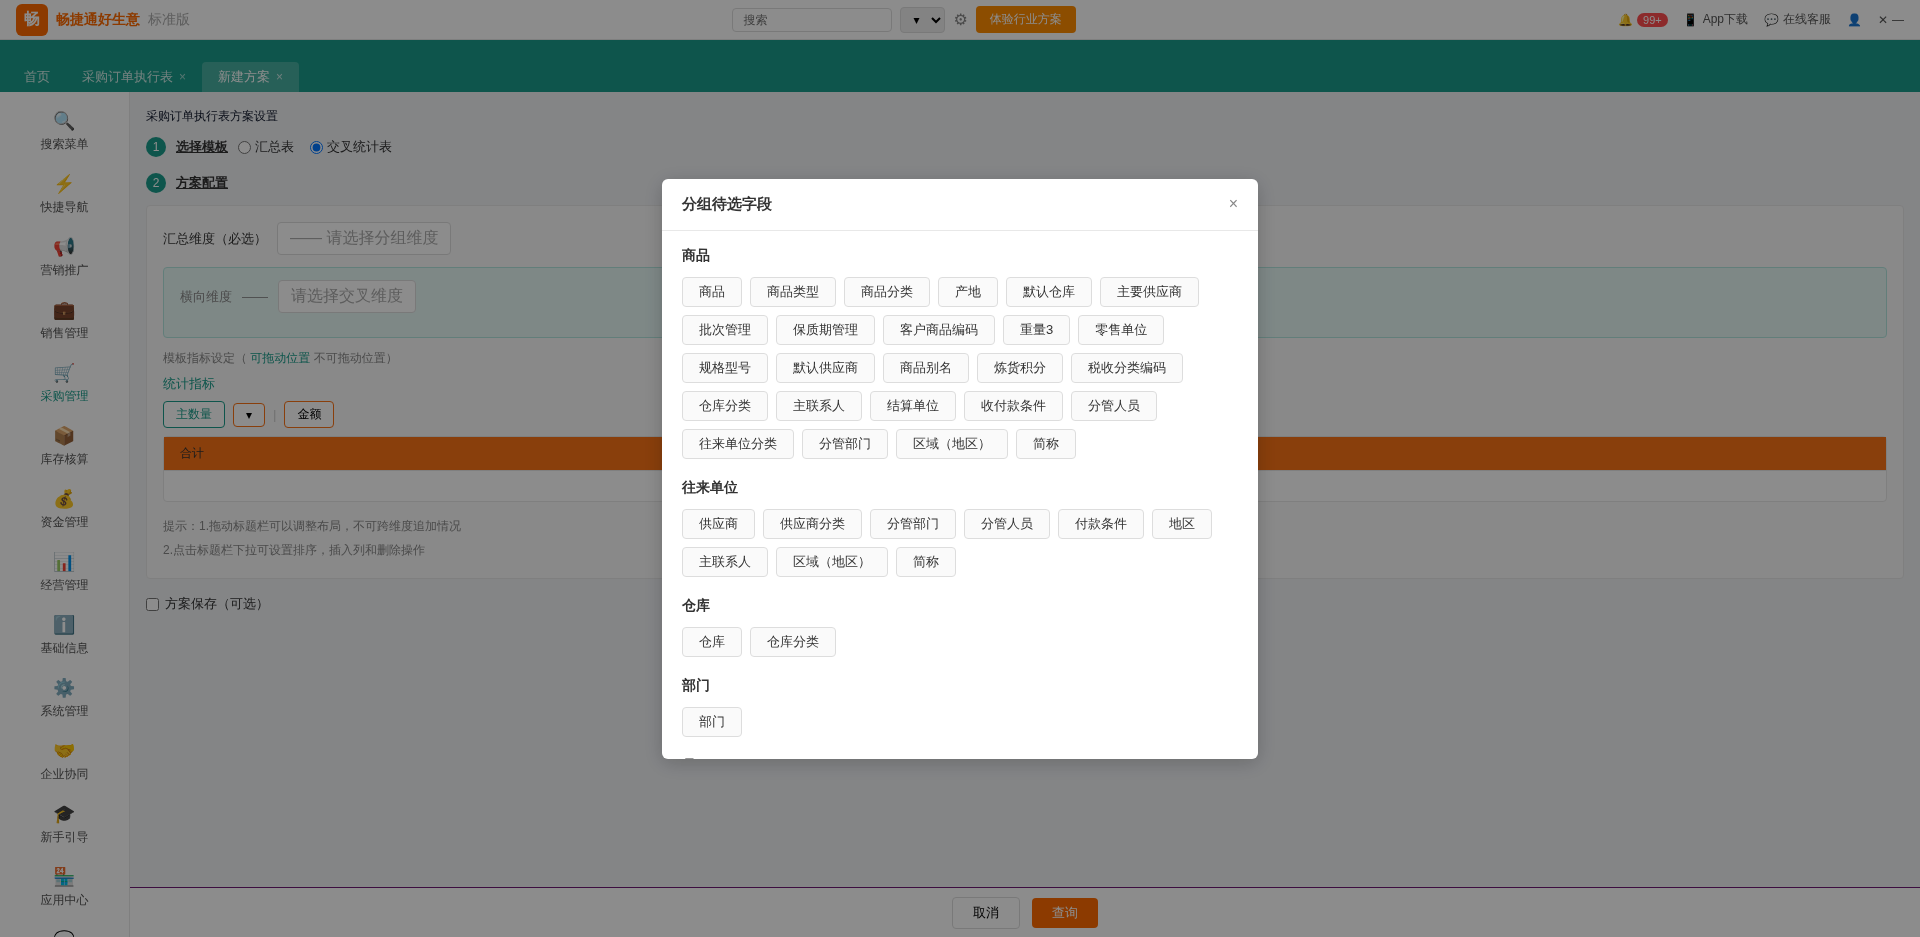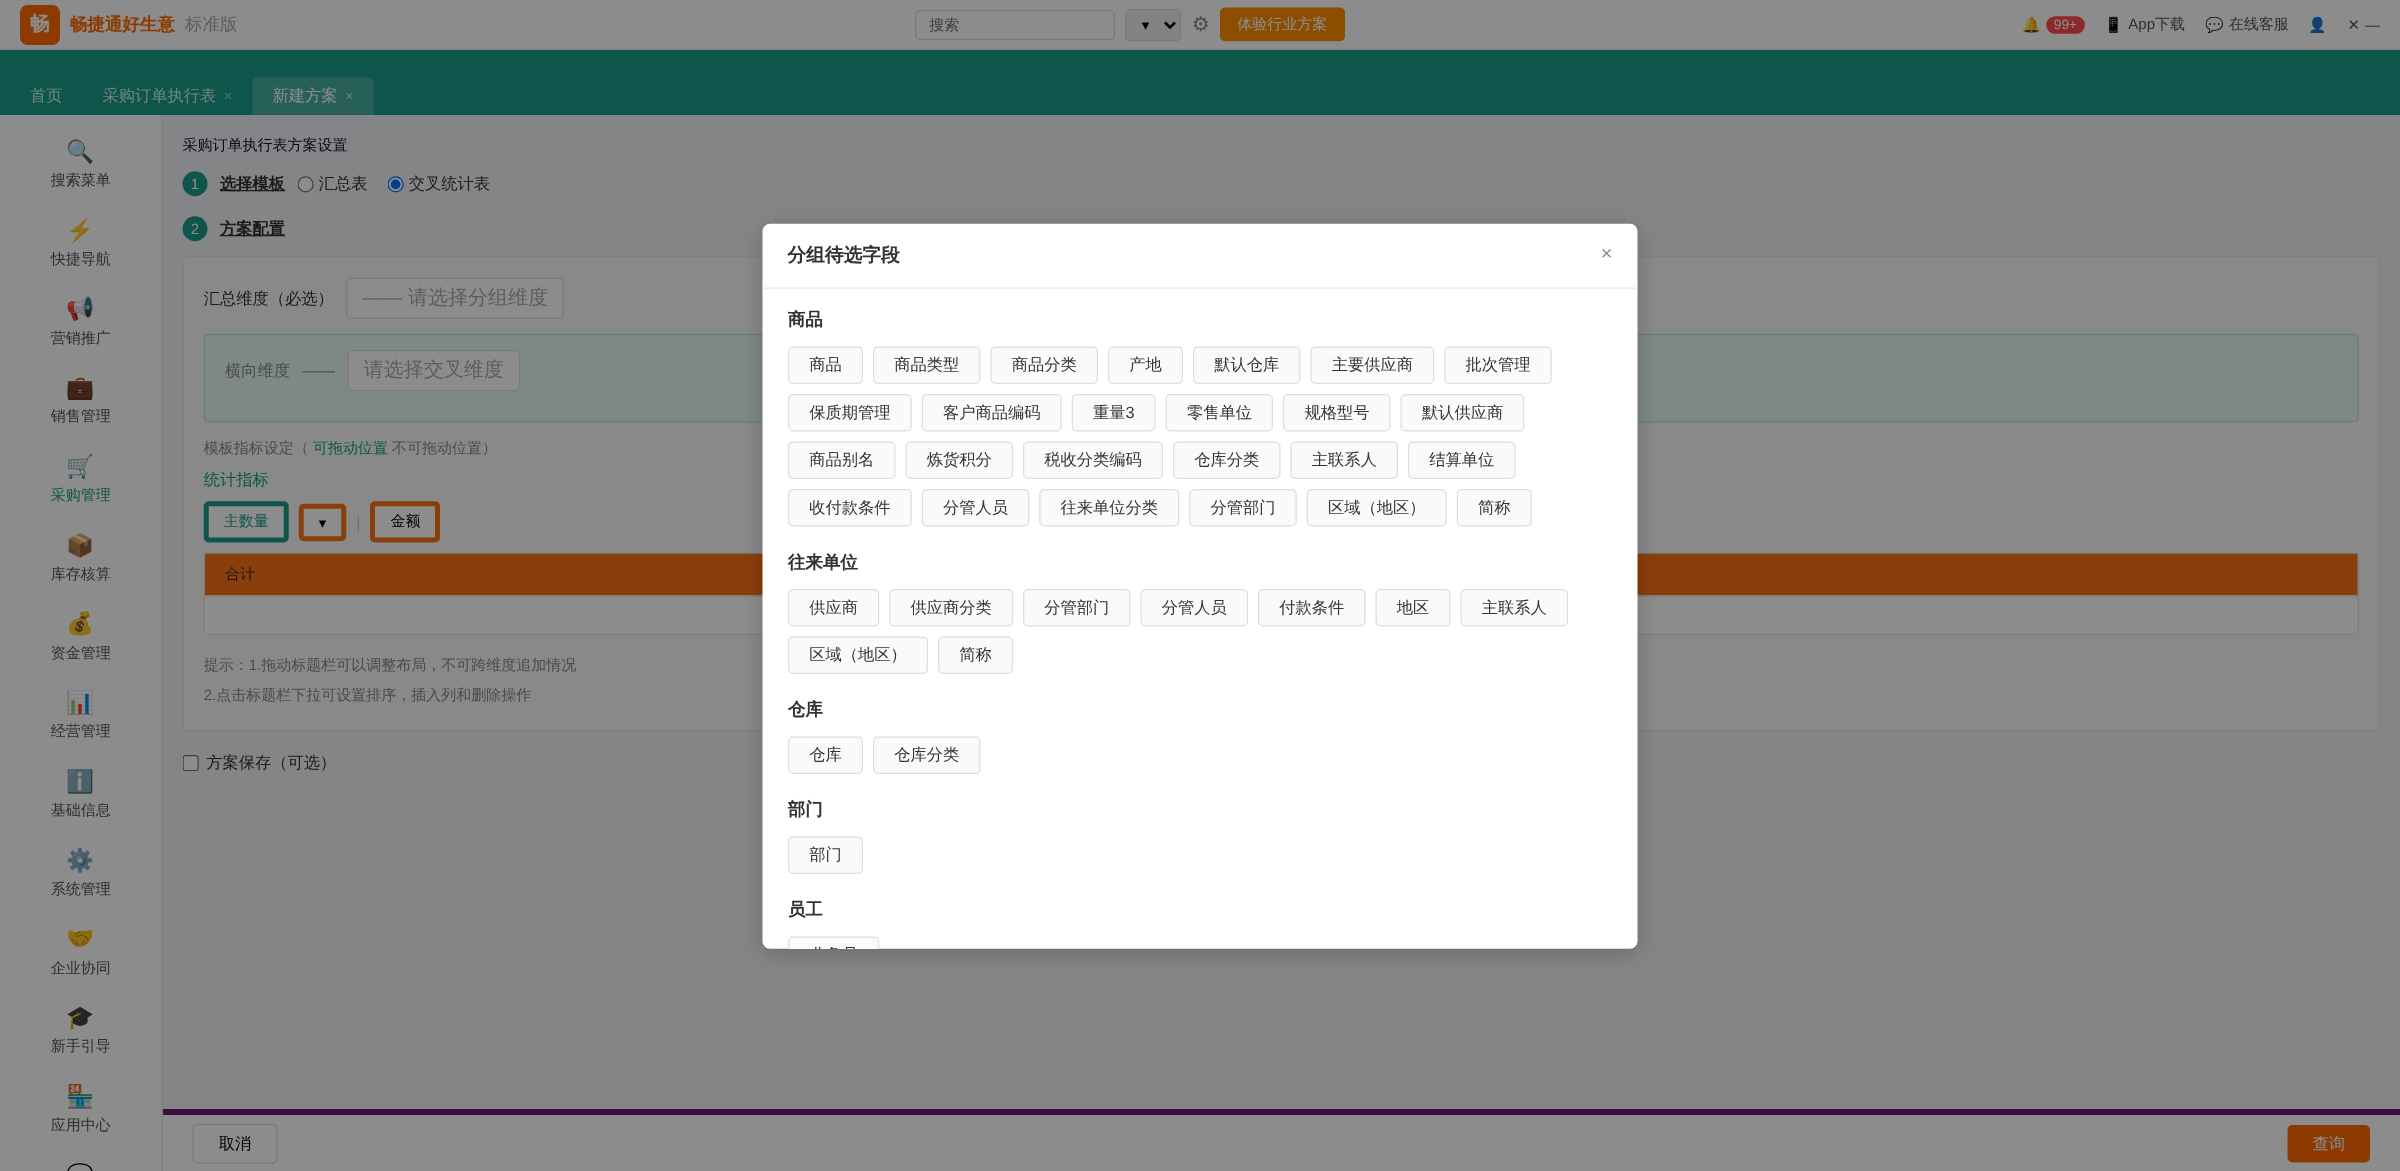--- a/index.html
+++ b/index.html
@@ -94,53 +94,53 @@
     .radio-item { display: flex; align-items: center; gap: 4px; cursor: pointer; font-size: 13px; }
 
     .config-panel { background: #f9f9f9; border: 1px solid #e8e8e8; border-radius: 4px; padding: 16px; }
     .config-row { display: flex; align-items: center; gap: 10px; margin-bottom: 12px; font-size: 13px; }
     .dimension-select { border: 1px solid #ddd; background: white; padding: 5px 12px; border-radius: 4px; color: #aaa; cursor: pointer; font-size: 16px; }
 
     .horizontal-section { background: #e6f7f5; border: 1px solid #b3e6df; border-radius: 4px; padding: 12px 16px; margin-bottom: 12px; }
 
     .indicator-bar { display: flex; align-items: center; justify-content: space-between; margin-bottom: 8px; font-size: 13px; }
     .indicator-tabs { display: flex; align-items: center; gap: 8px; }
-    .indicator-tab { padding: 4px 12px; border: 4px solid #f97316; border-radius: 4px; cursor: pointer; font-size: 12px; background: white; }
+    .indicator-tab { padding: 4px 12px; border: 1px solid #f97316; border-radius: 4px; cursor: pointer; font-size: 12px; background: white; }
     .indicator-tab.active { border-color: #1a9c8a; color: #1a9c8a; }
     .indicator-divider { color: #ccc; }
 
     .table-preview { border: 1px solid #e8e8e8; background: white; border-radius: 4px; }
     .table-header-row { display: flex; background: #f97316; border-bottom: 1px solid #e8e8e8; }
     .table-col { padding: 8px 16px; border-right: 1px solid #e8e8e8; font-size: 12px; flex: 1; display: flex; align-items: center; gap: 4px; }
     .table-col:last-child { border-right: none; }
     .table-data-row { display: flex; border-bottom: 1px solid #e8e8e8; }
     .table-data-row:last-child { border-bottom: none; }
 
     .notes { font-size: 12px; color: #888; margin-top: 12px; line-height: 2; }
 
-    .bottom-bar { position: fixed; bottom: 0; left: 130px; right: 0; height: 50px; background: white; border-top: 5px solid #701a75; display: flex; align-items: center; justify-content: space-between; padding: 0 24px; gap: 12px; }
+    .bottom-bar { position: fixed; bottom: 0; left: 130px; right: 0; height: 50px; background: white; border-top: 1px solid #701a75; display: flex; align-items: center; justify-content: center; padding: 0 24px; gap: 12px; }
     .btn-cancel { border: 1px solid #ddd; background: white; padding: 6px 20px; border-radius: 4px; cursor: pointer; font-size: 13px; }
     .btn-confirm { background: #ff6b00; color: white; border: none; padding: 6px 20px; border-radius: 4px; cursor: pointer; font-size: 13px; }
 
     .checkbox-label { display: flex; align-items: center; gap: 6px; font-size: 13px; cursor: pointer; }
 
     
     .modal-overlay {
       position: fixed;
       top: 0; left: 0; right: 0; bottom: 0;
       background: rgba(0,0,0,0.45);
       z-index: 1000;
       display: flex;
       align-items: center;
       justify-content: center;
     }
     .modal {
       background: white;
       border-radius: 6px;
-      width: 700px;
+      width: 596px;
       max-height: 580px;
       display: flex;
       flex-direction: column;
       box-shadow: 0 4px 20px rgba(0,0,0,0.2);
     }
     .modal-header {
       padding: 16px 20px;
       border-bottom: 1px solid #e8e8e8;
       display: flex;
       align-items: center;

